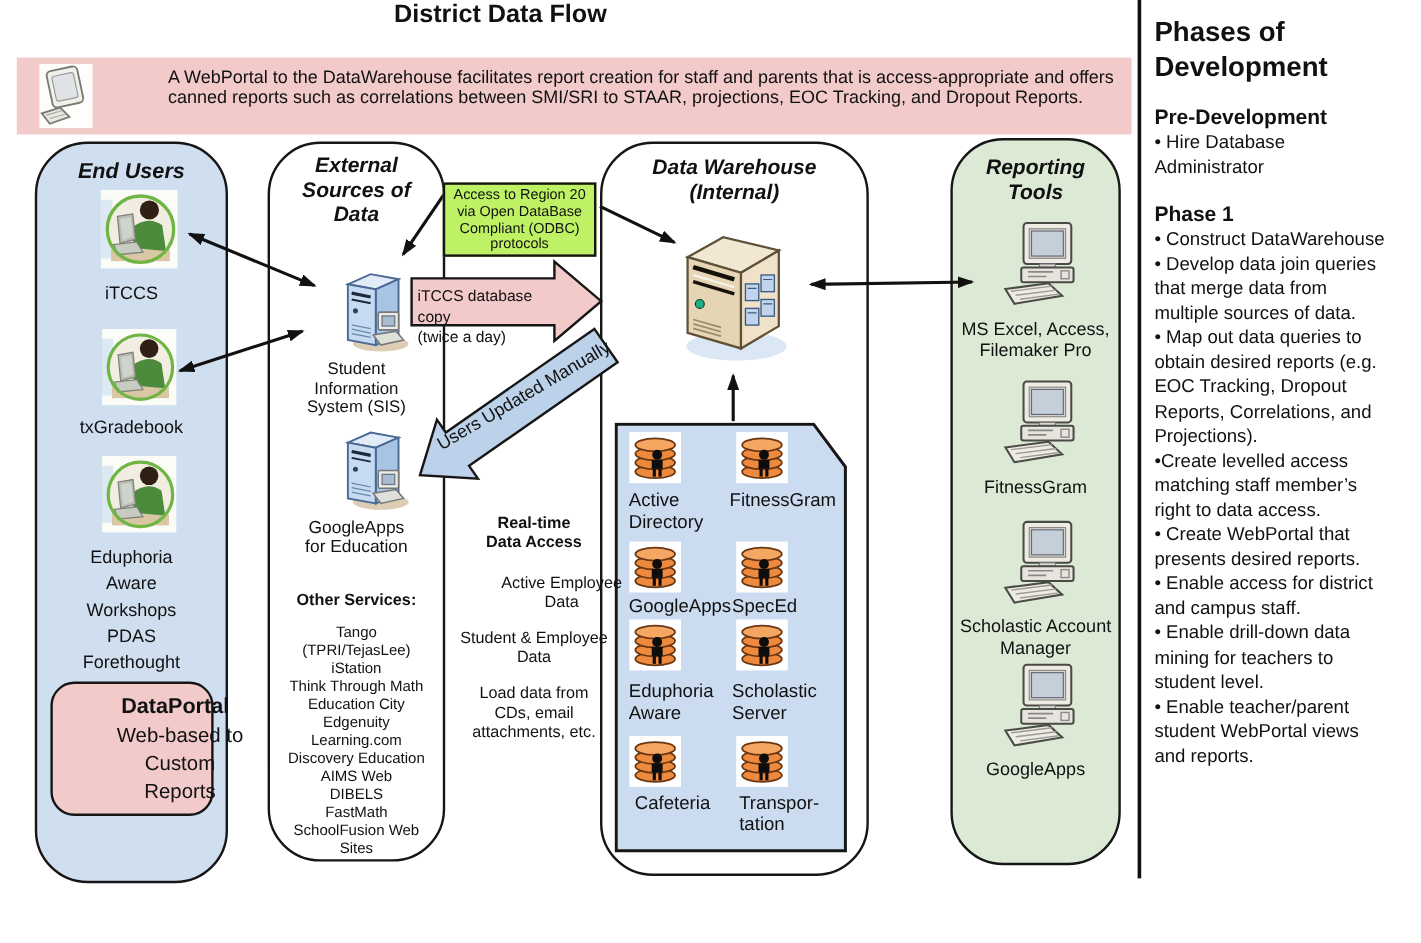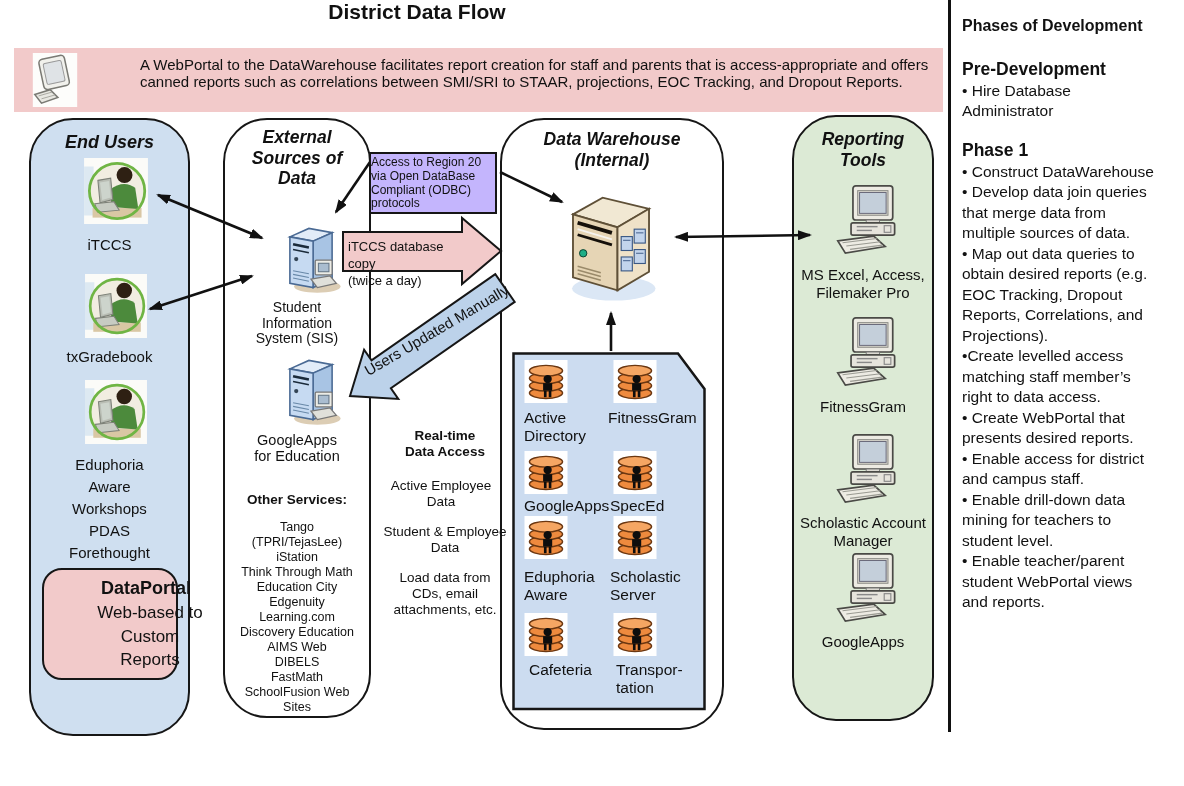--- a/index.html
+++ b/index.html
@@ -220,21 +220,21 @@
     </svg>
   <svg class="abs" style="left:612px;top:613px" width="46" height="43">
       <use href="#db"></use>
     </svg>
   <div class="dblbl" style="left:529px;top:661px;width:84px;">Cafeteria</div>
   <div class="dblbl pre" style="left:616px;top:661px;width:90px;">Transpor-
 tation</div>
 
   <div class="lbl pre" style="left:380px;top:428px;width:130px;font-size:13.5px;font-weight:bold;line-height:16px;">Real-time
 Data Access</div>
-  <div class="lbl pre" style="left:376px;top:478px;width:130px;font-size:13.5px;line-height:16px;">Active Employee
+  <div class="lbl pre" style="left:403px;top:478px;width:130px;font-size:13.5px;line-height:16px;">Active Employee
 Data</div>
   <div class="lbl pre" style="left:378px;top:524px;width:134px;font-size:13.5px;line-height:16px;">Student &amp; Employee
 Data</div>
   <div class="lbl pre" style="left:380px;top:570px;width:130px;font-size:13.5px;line-height:16px;">Load data from
 CDs, email
 attachments, etc.</div>
 
   <svg class="abs" style="left:833px;top:184px" width="74" height="72">
       <use href="#pc"></use>
     </svg>
@@ -263,31 +263,31 @@
     <line x1="158" y1="195" x2="262" y2="238" stroke="#111111" stroke-width="2.6" marker-start="url(#ah)" marker-end="url(#ah)"></line>
     <line x1="150" y1="309" x2="252" y2="276" stroke="#111111" stroke-width="2.6" marker-start="url(#ah)" marker-end="url(#ah)"></line>
     <line x1="370" y1="162" x2="336" y2="212" stroke="#111111" stroke-width="2.6" marker-end="url(#ah)"></line>
     <line x1="500" y1="172" x2="562" y2="202" stroke="#111111" stroke-width="2.6" marker-end="url(#ah)"></line>
     <line x1="611" y1="351" x2="611" y2="313" stroke="#111111" stroke-width="2.6" marker-end="url(#ah)"></line>
     <line x1="676" y1="237" x2="810" y2="235" stroke="#111111" stroke-width="2.6" marker-start="url(#ah)" marker-end="url(#ah)"></line>
     <polygon points="343,232 462,232 462,218 501,251 462,284 462,271 343,271" fill="#f2caca" stroke="#161616" stroke-width="2"></polygon>
     <polygon points="495.3,274.1 371.5,360.4 364.1,349.7 350,396 398.3,398.9 390.9,388.2 514.7,301.9" fill="#bcd2ea" stroke="#161616" stroke-width="2"></polygon>
   </svg>
 
-  <div class="abs pre" style="left:369px;top:152px;width:128px;height:62px;background:#c4b5fd;border:2px solid #161616;box-sizing:border-box;font-size:12px;line-height:13.8px;padding-top:2px;overflow:hidden;">Access to Region 20
+  <div class="abs pre" style="left:369px;top:152px;width:128px;height:62px;background:#bef264;border:2px solid #161616;box-sizing:border-box;font-size:12px;line-height:13.8px;text-align:center;padding-top:2px;overflow:hidden;">Access to Region 20
 via Open DataBase
 Compliant (ODBC)
 protocols</div>
   <div class="abs pre" style="left:348px;top:238px;width:126px;font-size:13px;line-height:17px;text-align:left;">iTCCS database copy
 (twice a day)</div>
   <div class="abs" style="left:366px;top:363px;width:170px;height:18px;font-size:15px;white-space:nowrap;transform:rotate(-30.5deg);transform-origin:0 50%;">Users Updated Manually</div>
 
   <div class="abs" style="left:948px;top:0;width:3px;height:732px;background:#111111;"></div>
   <div class="abs" style="left:962px;top:12px;width:192px;">
-    <div style="font-size:16px;font-weight:bold;line-height:28.5px;">Phases of Development</div>
+    <div style="font-size:23px;font-weight:bold;line-height:28.5px;">Phases of Development</div>
     <div>
       <div class="phead">Pre-Development</div>
       <div class="pbullet">• Hire Database Administrator</div>
     </div>
     <div>
       <div class="phead">Phase 1</div>
       <div class="pbullet">• Construct DataWarehouse</div>
       <div class="pbullet">• Develop data join queries that merge data from multiple sources of data.</div>
       <div class="pbullet">• Map out data queries  to obtain desired reports (e.g. EOC Tracking, Dropout Reports, Correlations, and Projections).</div>
     </div>

